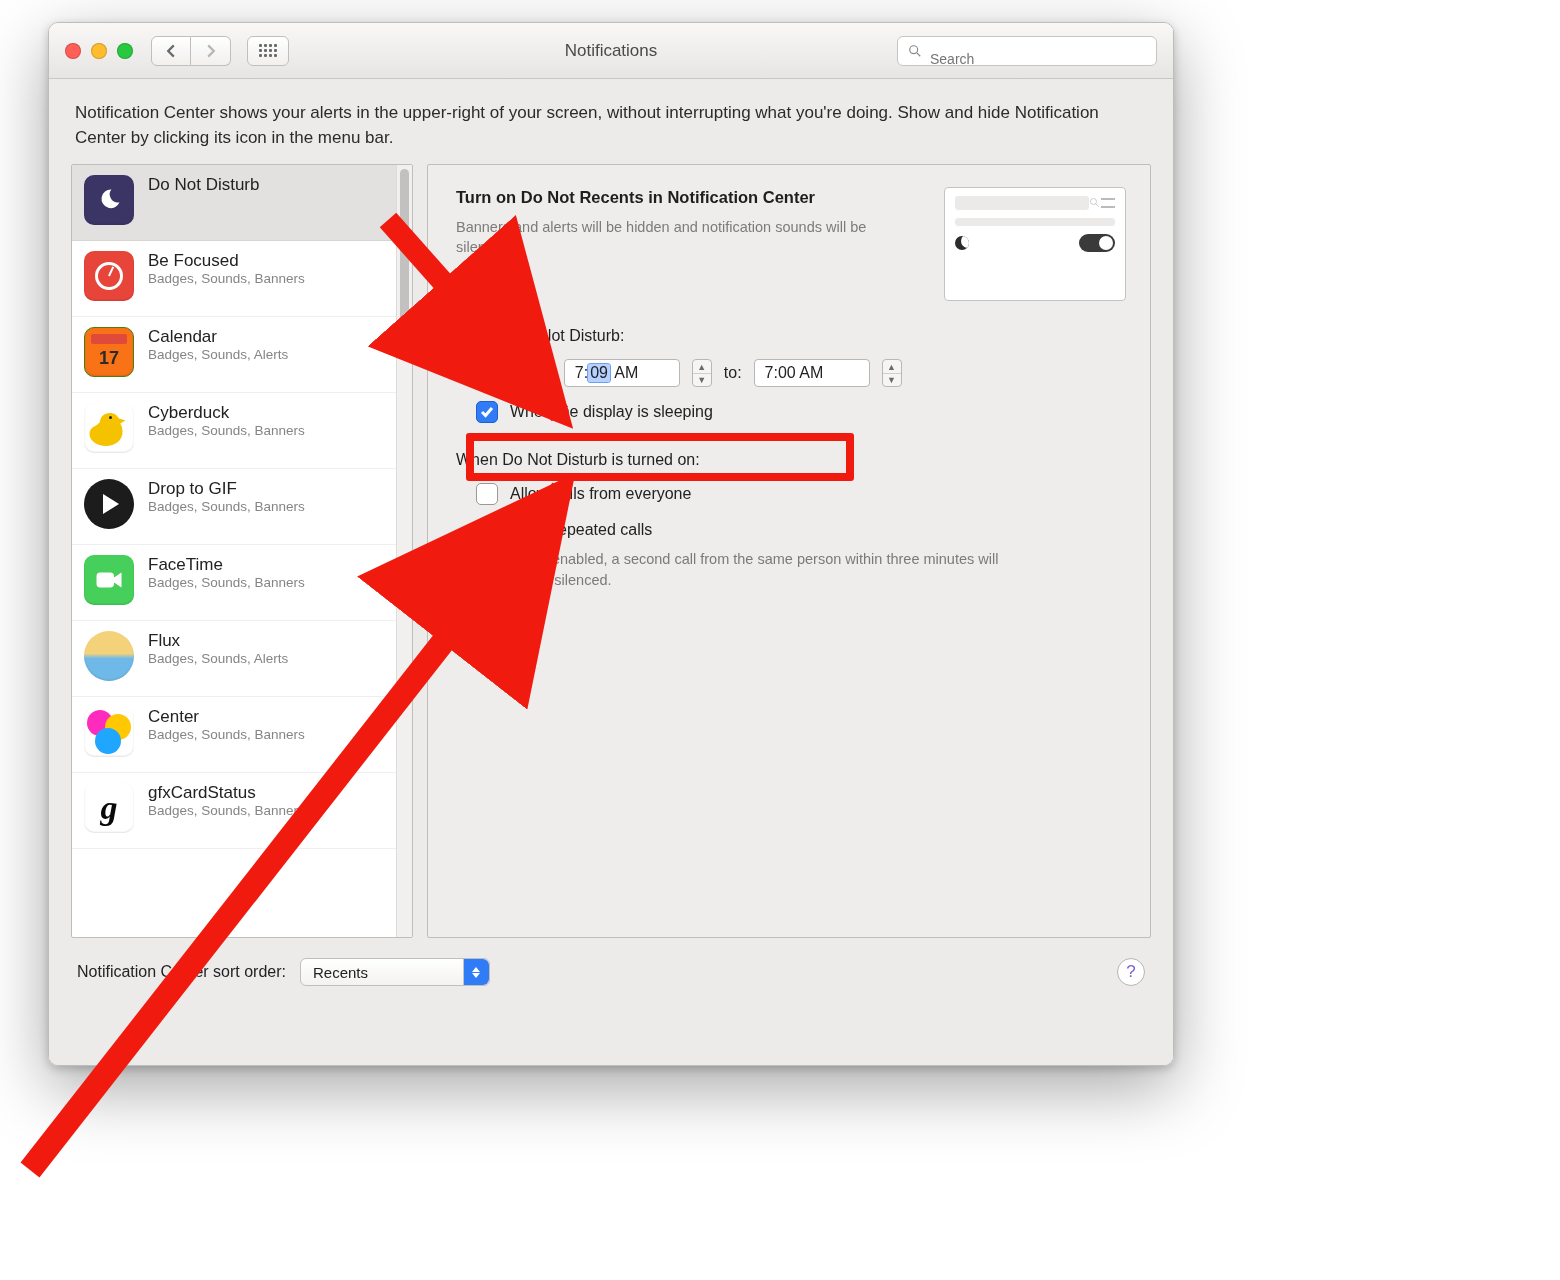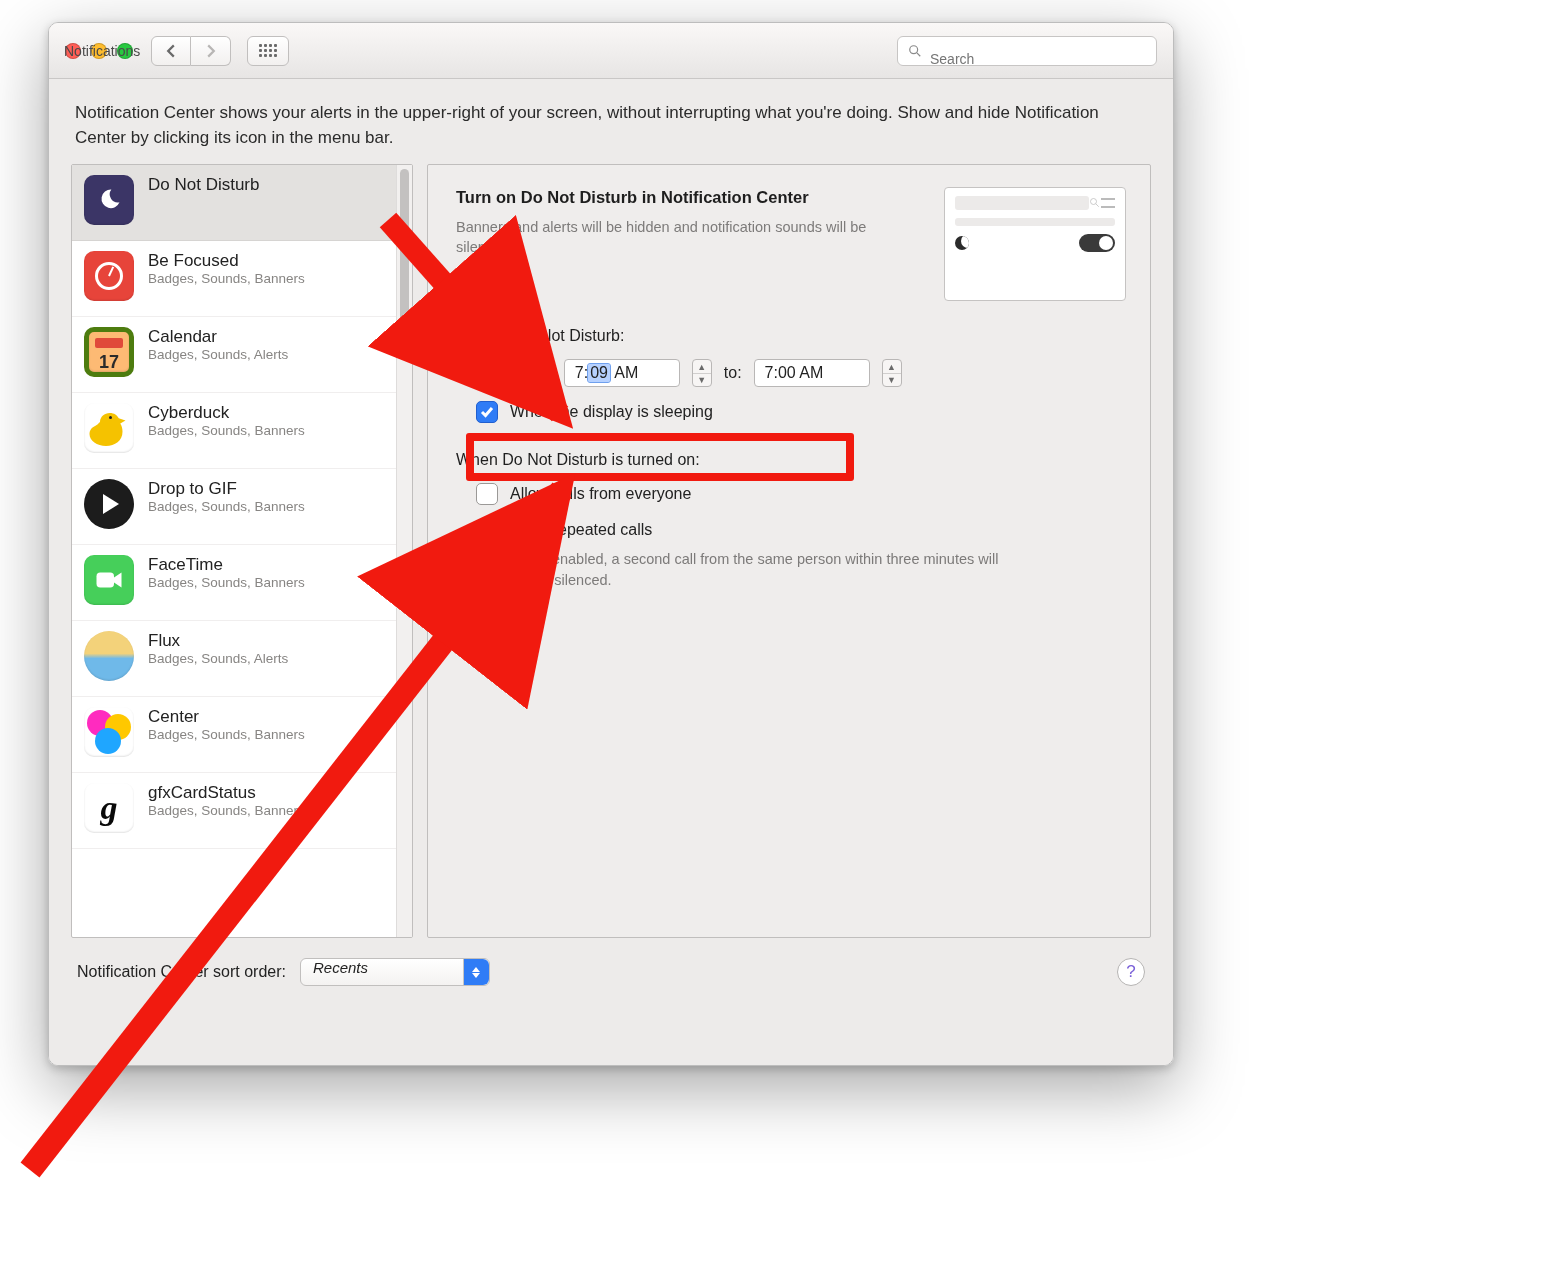--- a/index.html
+++ b/index.html
@@ -42,22 +42,22 @@
   }
   .segbtn.l{border-radius:6px 0 0 6px;} .segbtn.r{border-radius:0 6px 6px 0;border-left:none;}
   .segbtn svg{width:14px;height:14px;}
   .gridbtn{
     width:42px;height:30px;border:1px solid #c1bfbe;border-radius:6px;margin-left:8px;
     background:linear-gradient(#ffffff,#f2f0ef); display:flex;align-items:center;justify-content:center;
   }
   .gridbtn .g{display:grid;grid-template-columns:repeat(4,3px);grid-auto-rows:3px;gap:2px;}
   .gridbtn .g span{width:3px;height:3px;background:#6a6a6a;border-radius:1px;}
   .title {
-    position:absolute; left:0; right:0; text-align:left;
-    font-size:14px; color:#4a4a4a; pointer-events:none;padding-left:15px;
+    position:absolute; left:0; right:0; text-align:center;
+    font-size:17px; color:#4a4a4a; pointer-events:none;
   }
   .searchwrap {
     margin-left:auto;
     display:flex;align-items:center;
     width:260px;height:30px;
     border:1px solid #c7c5c4;border-radius:6px;background:#fff;
     padding:0 10px; color:#8a8a8a;
   }
   .searchwrap svg{width:14px;height:14px;margin-right:8px;fill:#8a8a8a;}
   .searchwrap input{border:none;outline:none;flex:1;background:transparent;font-size:14px;color:#333;margin-top:16px;}
@@ -109,21 +109,21 @@
   .apptext{min-width:0;}
   .appname{font-size:17px;color:#222;line-height:1.15;white-space:nowrap;overflow:hidden;text-overflow:ellipsis;}
   .appsub{font-size:13.5px;color:#878583;white-space:nowrap;overflow:hidden;text-overflow:ellipsis;}
 
   
   .ic-dnd{background:#3b3566; position:relative;}
   .ic-dnd svg{width:28px;height:28px;fill:#fff;}
   .ic-befocused{background:#e7443a;}
   .ic-befocused .ring{width:28px;height:28px;border:3px solid #fff;border-radius:50%;position:relative;}
   .ic-befocused .ring::after{content:"";position:absolute;left:50%;top:50%;width:2px;height:10px;background:#fff;transform-origin:bottom;transform:translate(-50%,-100%) rotate(25deg);}
-  .ic-calendar{background:#fdba74;border:5px solid #4d7c0f; position:relative;}
+  .ic-calendar{background:#f97316;border:1px solid #4d7c0f; position:relative;}
   .ic-calendar .bar{position:absolute;top:6px;left:6px;right:6px;height:10px;background:#e04a3a;border-radius:2px;}
   .ic-calendar .day{position:absolute;top:20px;left:0;right:0;text-align:center;font-weight:600;font-size:18px;color:#2b2b2b;}
   .ic-duck{background:transparent;color:#f5c200;}
   .ic-duck svg{width:48px;height:48px;fill:#f5c200;}
   .ic-drop{background:#1c1c1c;border-radius:50%;}
   .ic-drop .play{width:0;height:0;border-left:16px solid #fff;border-top:10px solid transparent;border-bottom:10px solid transparent;margin-left:4px;}
   .ic-facetime{background:#46cf5a;}
   .ic-facetime svg{width:30px;height:30px;fill:#fff;}
   .ic-flux{background:linear-gradient(#f3d27a 45%, #6fb9e9 55%);border-radius:50%;}
   .ic-games{background:transparent;}
@@ -186,21 +186,21 @@
 
   .footer{
     display:flex;align-items:center;gap:14px;
     padding:20px 6px 0;
   }
   .footer label{font-size:16px;color:#232323;}
   .select{
     position:relative;height:28px;width:190px;
     border:1px solid #c1bfbe;border-radius:6px;
     background:linear-gradient(#ffffff,#f4f2f1);
-    display:flex;padding:0 30px 0 12px;font-size:15px;color:#222;font-style:italic;
+    display:flex;align-items:center;padding:0 30px 0 12px;font-size:15px;color:#222;
   }
   .select .cap{
     position:absolute;right:0;top:0;bottom:0;width:26px;border-left:1px solid #c6c4c3;
     background:#2f7cf6;border-radius:0 6px 6px 0;
     display:flex;flex-direction:column;align-items:center;justify-content:center;gap:1px;
   }
   .select .cap span{width:0;height:0;border-left:4px solid transparent;border-right:4px solid transparent;}
   .select .cap .up{border-bottom:5px solid #fff;}
   .select .cap .dn{border-top:5px solid #fff;}
   .help{
@@ -363,21 +363,21 @@
               </div>
             </div>
           <div class="track">
             <div class="thumb"></div>
           </div>
         </div>
 
         <div class="rightpanel">
           <div class="rheadwrap">
             <div class="rheadtext">
-              <h3>Turn on Do Not Disturb in Notification Center</h3>
+              <h3>Turn on Do Not Recents in Notification Center</h3>
               <p>Banners and alerts will be hidden and notification sounds will be silenced.</p>
             </div>
             <div class="ncpreview">
               <div class="row row1">
                   <span class="bar"></span>
                   <svg class="mag" viewBox="0 0 16 16">
                     <circle cx="6" cy="6" r="4" fill="none" stroke="#bbb"></circle>
                     <line x1="9" y1="9" x2="13" y2="13" stroke="#bbb"></line>
                   </svg>
                   <span class="list"></span>

